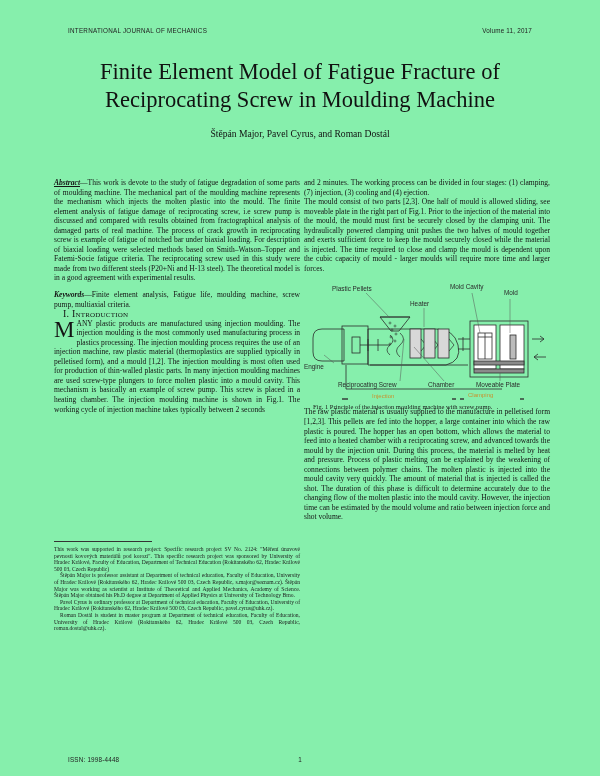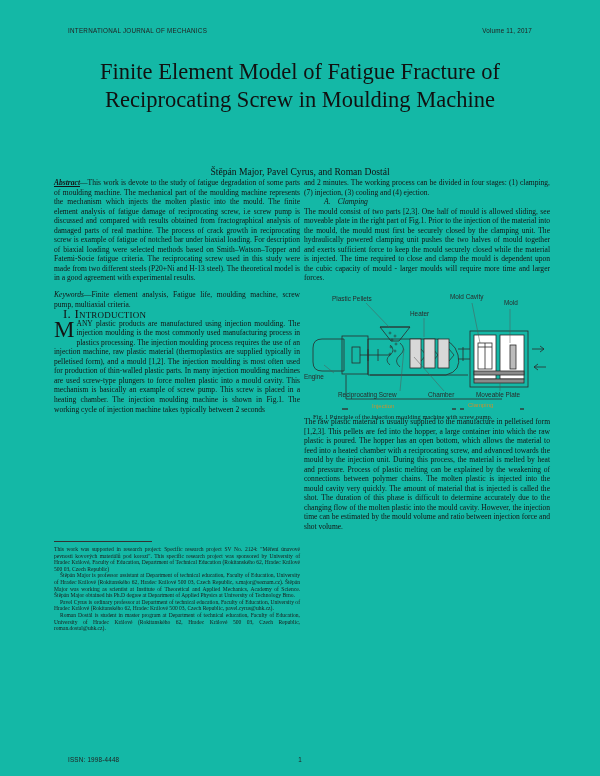--- a/index.html
+++ b/index.html
@@ -8,21 +8,21 @@
     background: #ffffff;
   }
   body {
     font-family: "Liberation Serif", serif;
     color: #1a1a1a;
   }
   .page {
     position: relative;
     width: 600px;
     height: 776px;
-    background: #14b8a6;
+    background: #86efac;
     overflow: hidden;
     box-sizing: border-box;
   }
   
   .runhead {
     position: absolute;
     top: 27px;
     left: 68px;
     right: 68px;
     display: flex;
@@ -49,21 +49,20 @@
     margin: 0;
   }
   .authors {
     position: absolute;
     top: 128px;
     left: 60px;
     width: 480px;
     text-align: center;
     font-size: 9.6px;
     color: #111;
-    margin-top: 38px;
   }
 
   
   .col {
     position: absolute;
     top: 178px;
     width: 246px;
     font-size: 7.55px;
     line-height: 9.55px;
     text-align: justify;
@@ -79,28 +78,28 @@
   }
   .noindent { text-indent: 0 !important; }
   .gap { height: 7px; }
 
   .abstract-lead {
     font-weight: bold;
     font-style: italic;
     text-decoration: underline;
   }
   .kw-lead {
-    font-weight: normal;
+    font-weight: bold;
     font-style: italic;
   }
 
   
   .sec-head {
     text-align: center;
-    font-size: 13px;
+    font-size: 10px;
     margin: 9px 0 4px 0;
     text-indent: 0;
     font-variant: small-caps;
     letter-spacing: 0.2px;
   }
   .sub-head {
     font-style: italic;
     font-size: 7.7px;
     margin: 8px 0 3px 0;
     text-indent: 0;
@@ -214,21 +213,20 @@
     <p class="sec-head"><span>I.</span>&nbsp;<span>Introduction</span></p>
 
     <p class="dropcap-par"><span class="dropcap">M</span><span class="smallcaps">ANY</span><span> plastic products are manufactured using injection moulding. The injection moulding is the most commonly used manufacturing process in plastics processing. The injection moulding process requires the use of an injection machine, raw plastic material (thermoplastics are supplied typically in pelletised form), and a mould [1,2]. The injection moulding is most often used for production of thin-walled plastic parts. In many injection moulding machines are used screw-type plungers to force molten plastic into a mould cavity. This mechanism is basically an example of screw pump. This screw is placed in a heating chamber. The injection moulding machine is shown in Fig.1. The working cycle of injection machine takes typically between 2 seconds</span></p>
 
   </div>
 
   <div class="col col-right">
 
     <p class="noindent">and 2 minutes. The working process can be divided in four stages: (1) clamping, (7) injection, (3) cooling and (4) ejection.</p>
 
-    <p class="sub-head"><span class="sub-letter">A.</span><span>Clamping</span></p>
 
     <p class="noindent">The mould consist of two parts [2,3]. One half of mould is allowed sliding, see moveable plate in the right part of Fig.1. Prior to the injection of the material into the mould, the mould must first be securely closed by the clamping unit. The hydraulically powered clamping unit pushes the two halves of mould together and exerts sufficient force to keep the mould securely closed while the material is injected. The time required to close and clamp the mould is dependent upon the cubic capacity of mould - larger moulds will require more time and larger forces.</p>
 
     <div class="figure-wrap">
       <svg class="figure-svg" width="246" height="126" viewBox="0 0 246 126">
         <g stroke="#2b2b2b" fill="none" stroke-width="0.8">
 
           <path d="M18,52 q-9,0,-9,9 v14 q0,9,9,9 h22 v-32 z"></path>
           <rect x="38" y="49" width="26" height="38"></rect>
           <rect x="48" y="60" width="8" height="16"></rect>

